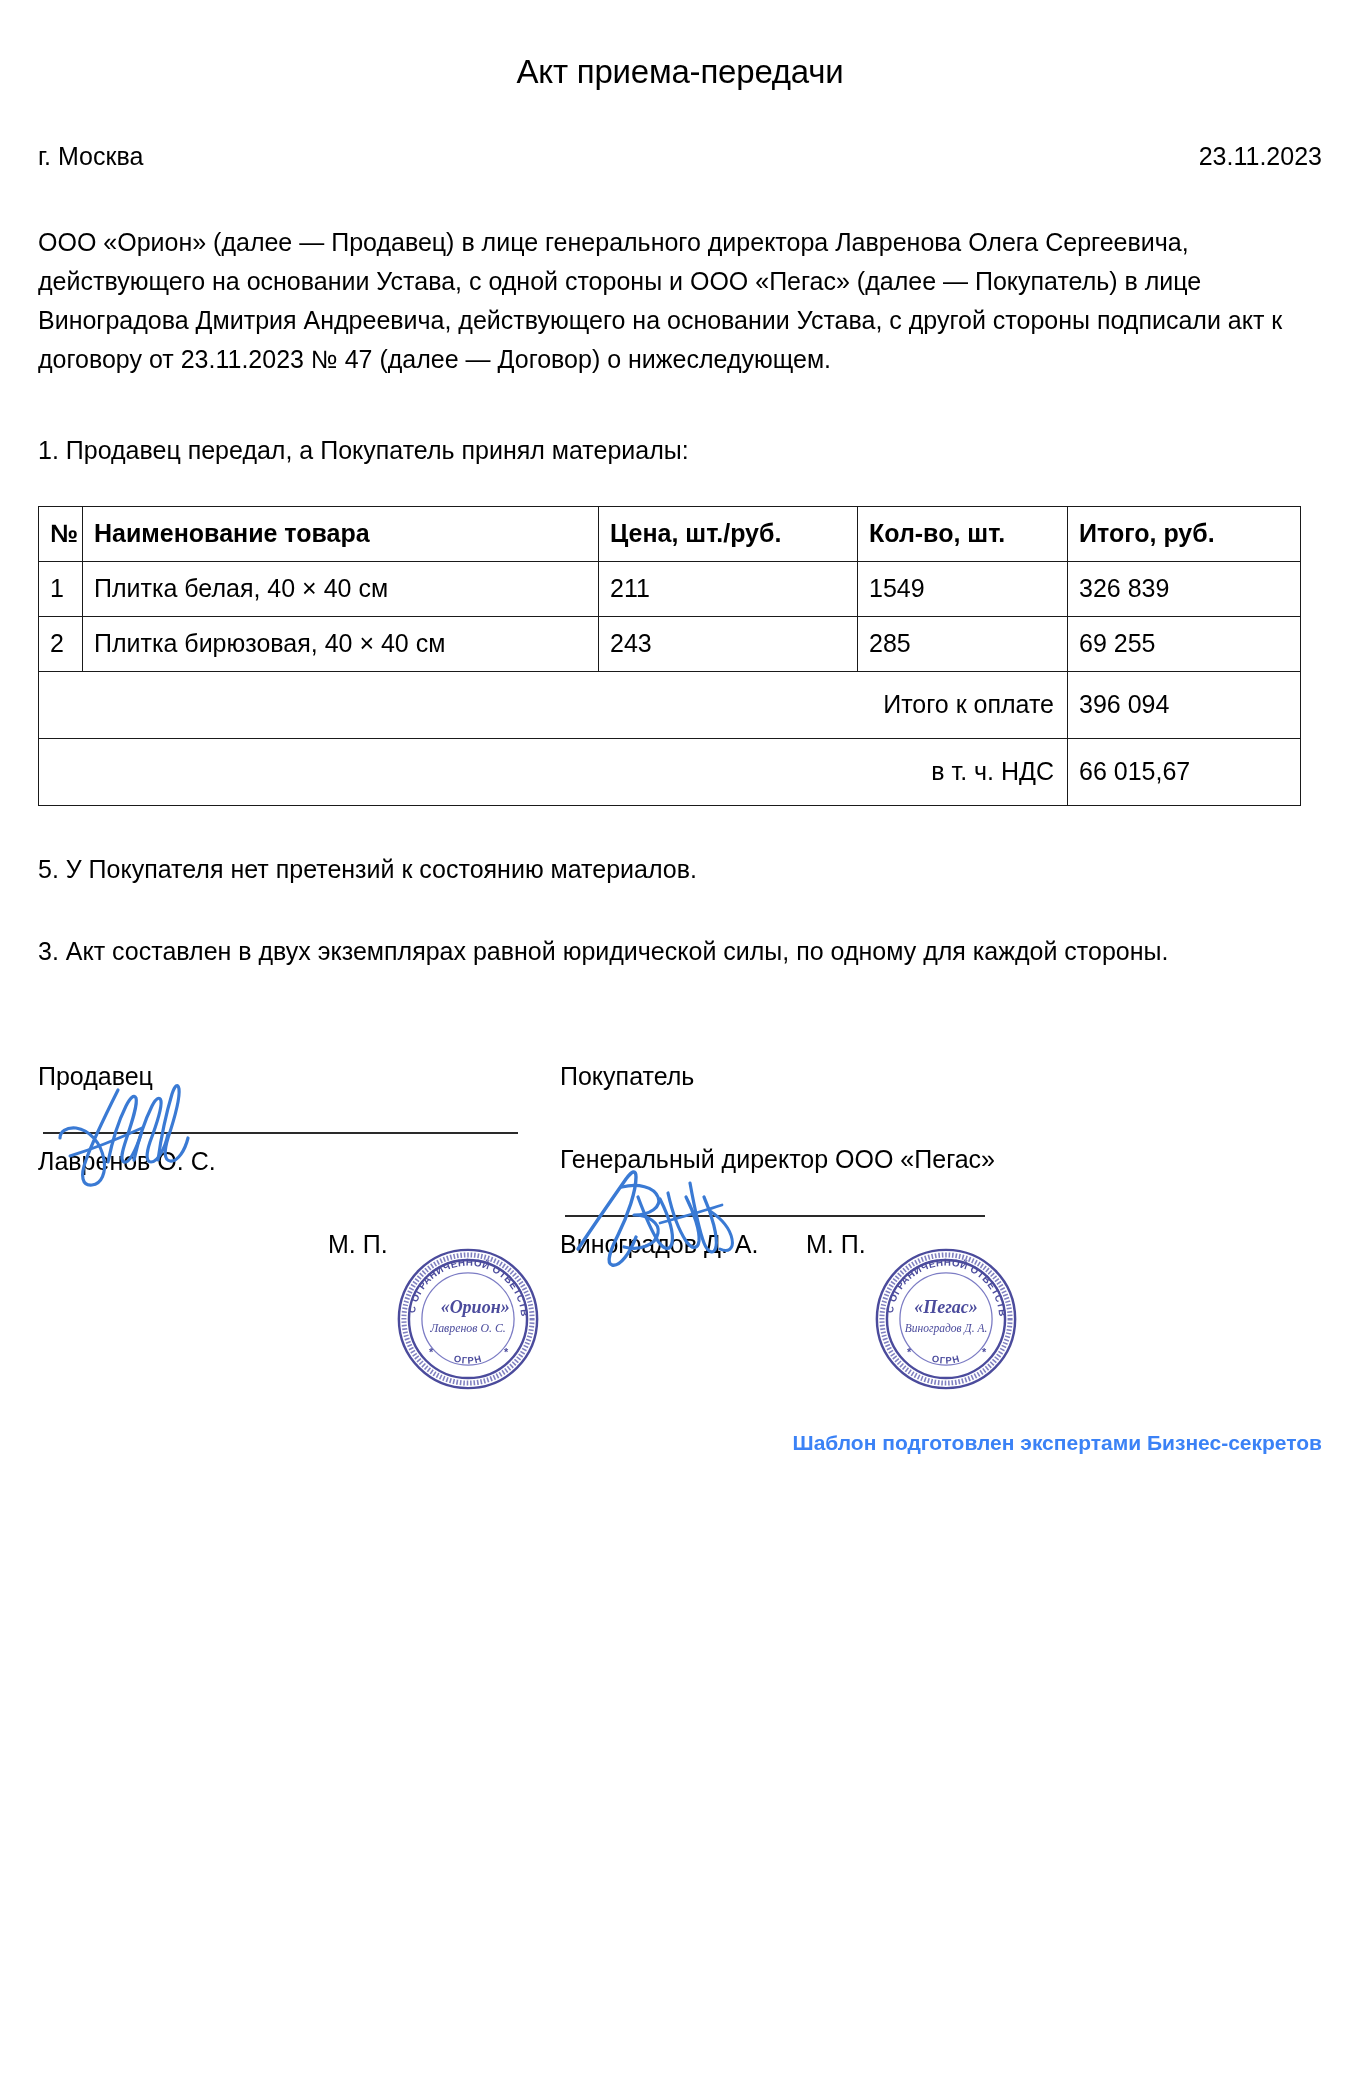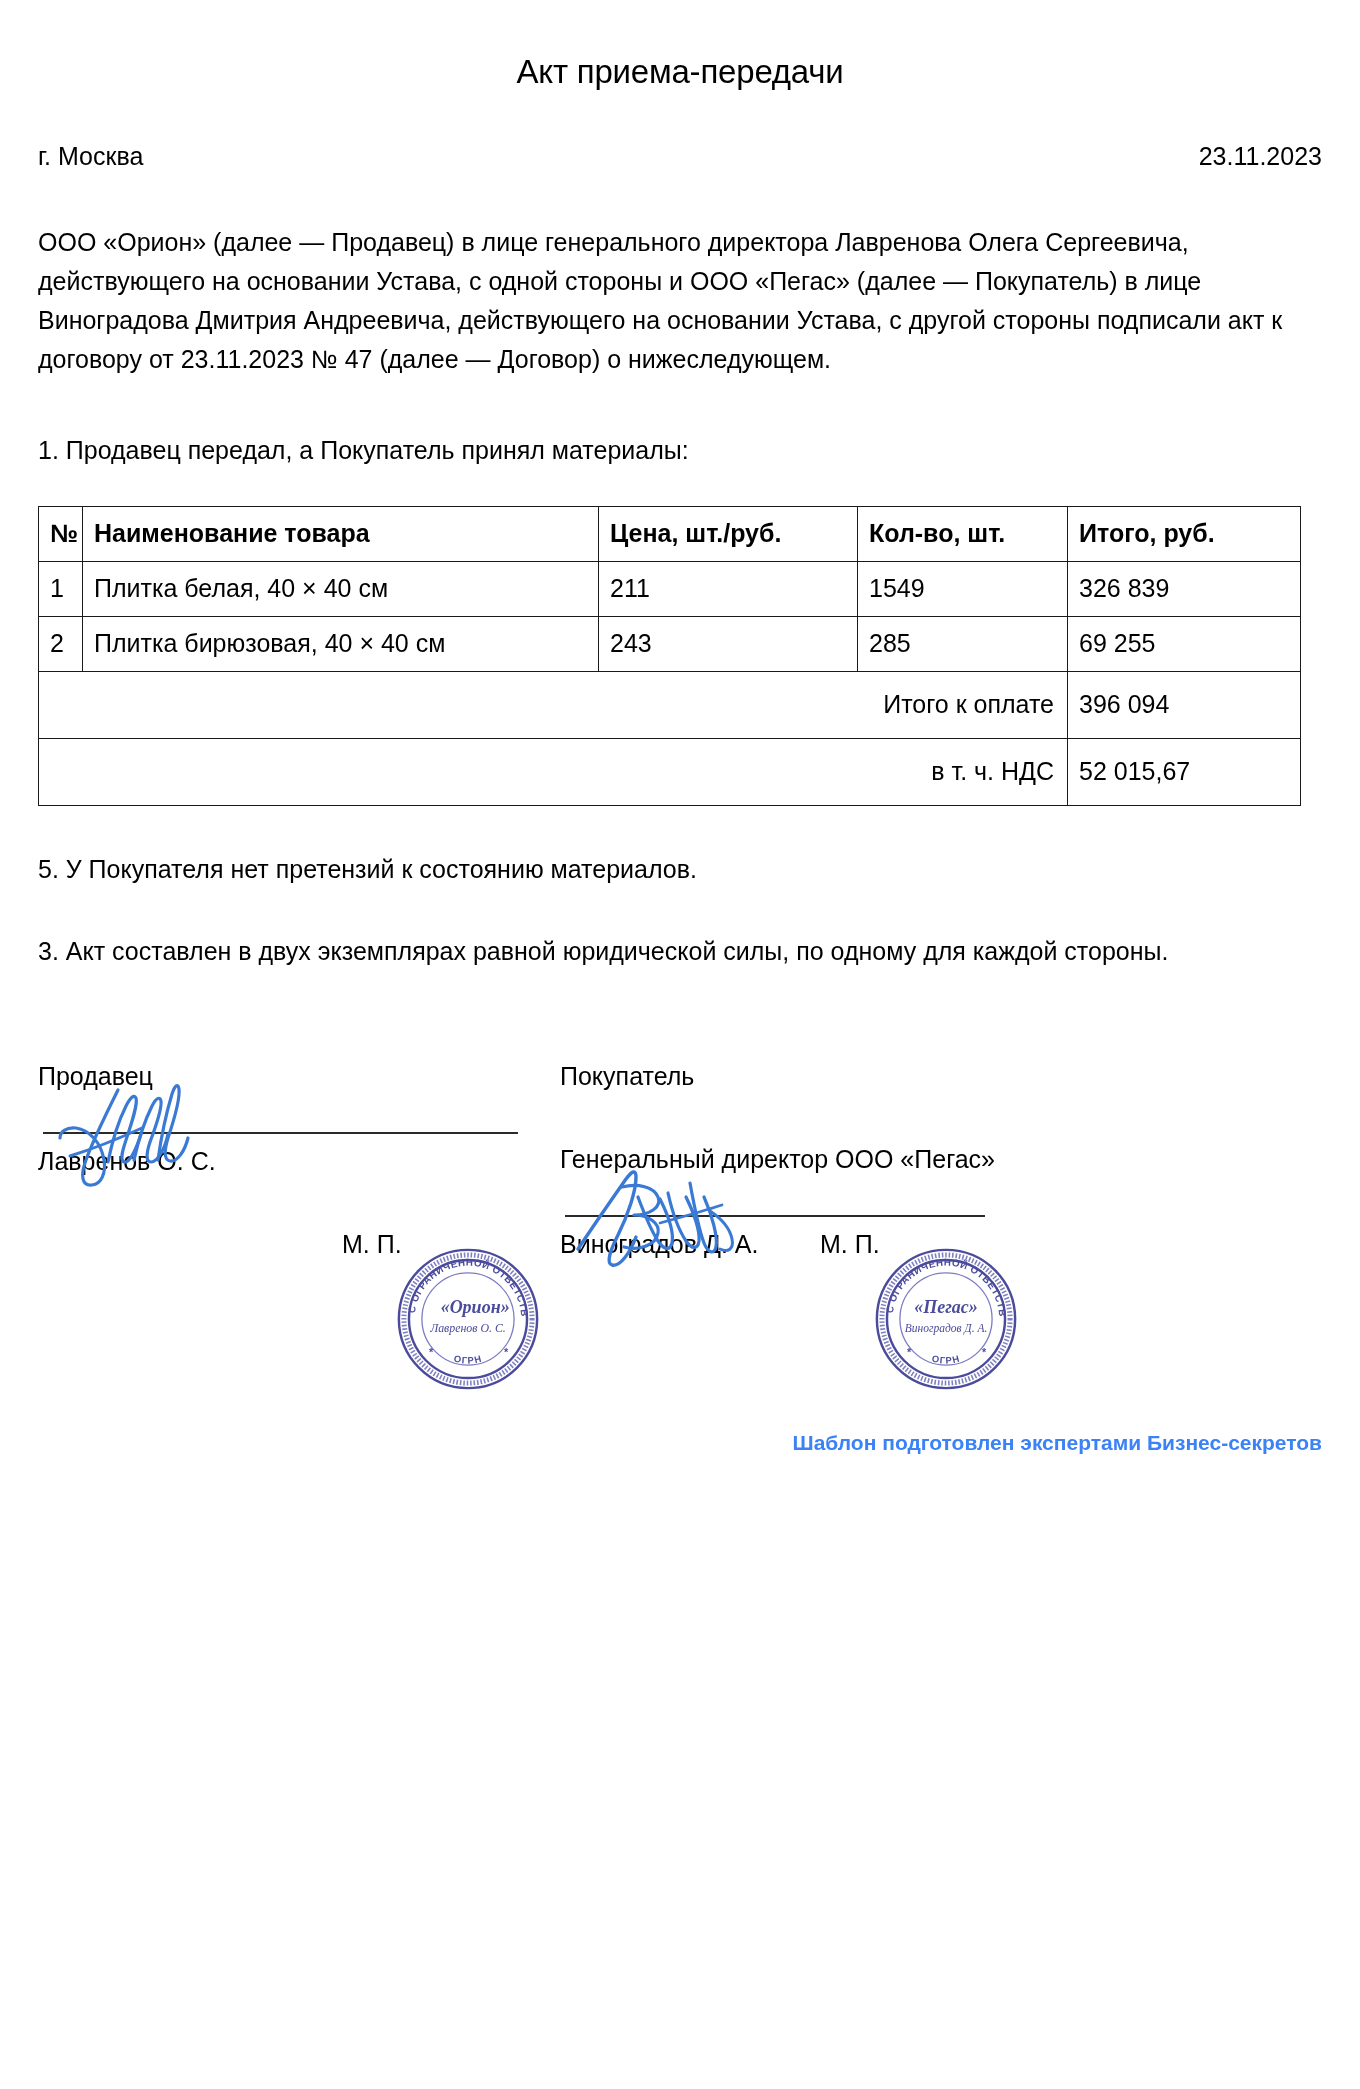--- a/index.html
+++ b/index.html
@@ -143,21 +143,21 @@
 
   
   .stamp-block {
     position: absolute;
   }
   .stamp-block.left  { left: 290px; top: 168px; }
   .stamp-block.right { left: 768px; top: 168px; }
 
   .mp-label {
     position: absolute;
-    left: 14px;
+    left: 0;
     top: 0;
     font-size: 25px;
     line-height: 30px;
     white-space: nowrap;
   }
   .seal {
     position: absolute;
     left: 68px;
     top: 18px;
     width: 144px;
@@ -224,21 +224,21 @@
         <td>243</td>
         <td>285</td>
         <td>69 255</td>
       </tr>
       <tr class="totals-row">
         <td class="totals-label" colspan="4">Итого к оплате</td>
         <td class="totals-value">396 094</td>
       </tr>
       <tr class="totals-row">
         <td class="totals-label" colspan="4">в т. ч. НДС</td>
-        <td class="totals-value">52 015,67</td>
+        <td class="totals-value">66 015,67</td>
       </tr>
     </tbody>
   </table>
 
   <p class="para para-clause-2">5. У Покупателя нет претензий к состоянию материалов.</p>
   <p class="para para-clause-3">3. Акт составлен в двух экземплярах равной юридической силы, по одному для каждой стороны.</p>
 
   <div class="sign-area">
 
     <div class="sign-col left">

